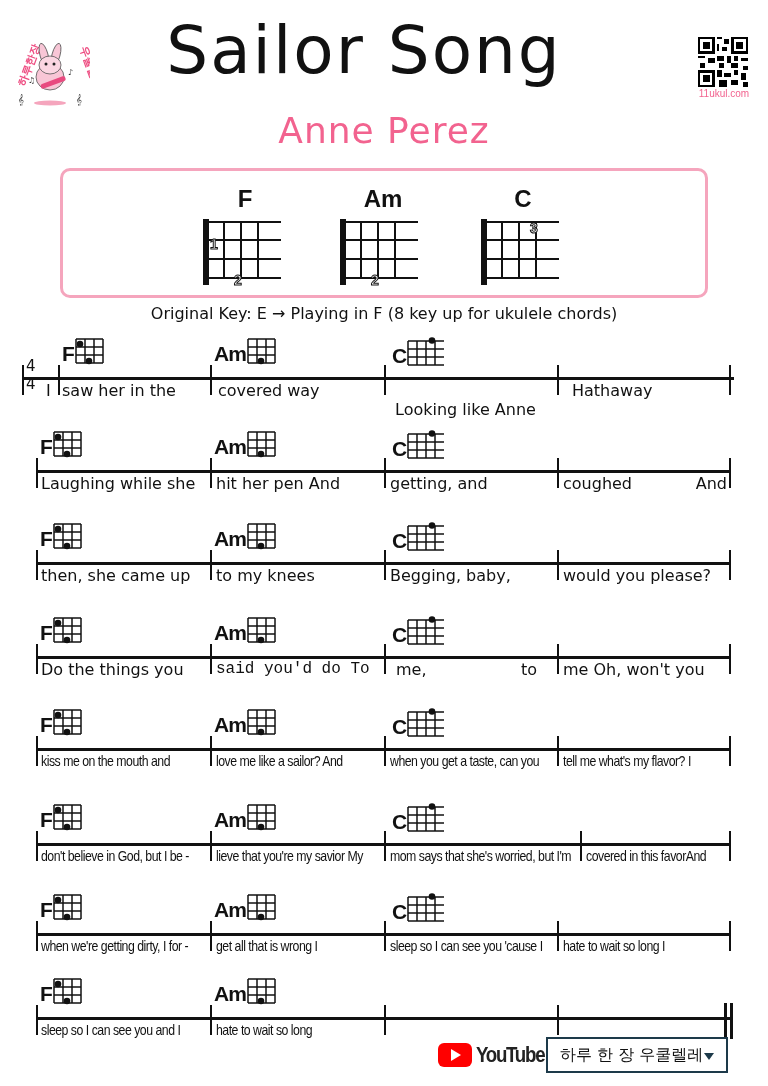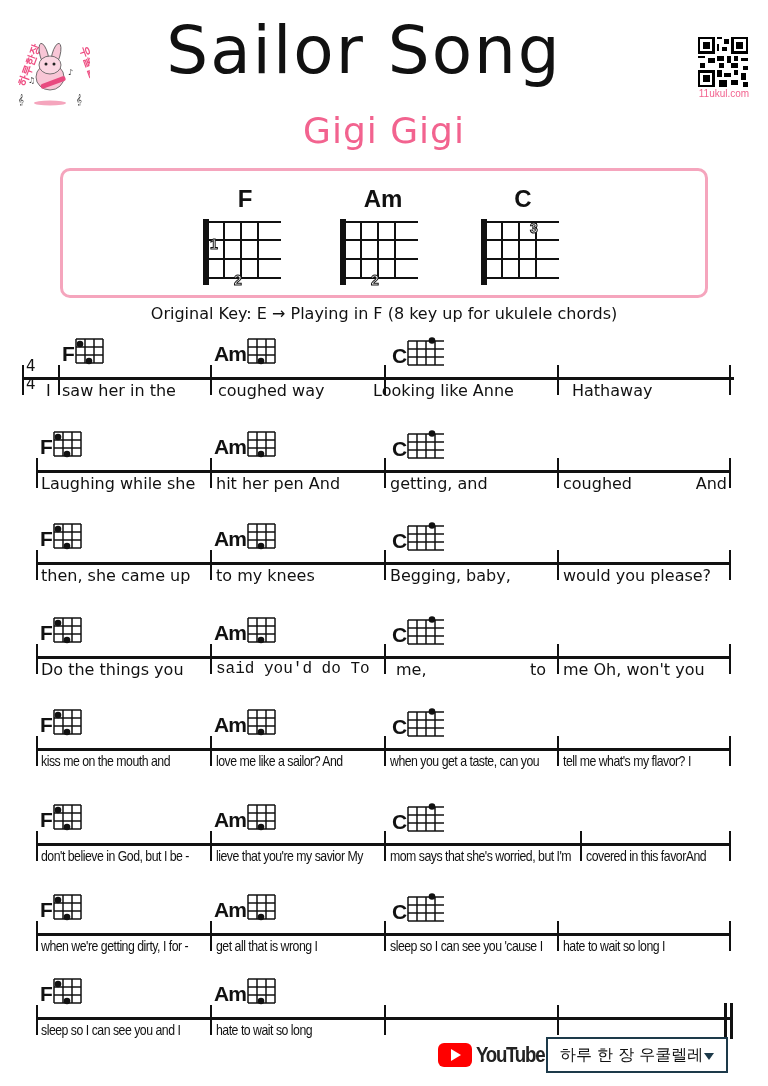--- a/index.html
+++ b/index.html
@@ -63,21 +63,21 @@
       <circle cx="44" cy="39" r="1.5" fill="#222"></circle>
     <rect x="30" y="55" width="26" height="5" rx="2" fill="#e84a7f" transform="rotate(-20 43 57)"></rect>
     <ellipse cx="40" cy="78" rx="16" ry="2.5" fill="#f5a5bd"></ellipse>
     <text x="8" y="78" font-size="10" fill="#333">𝄞</text>
     <text x="66" y="78" font-size="10" fill="#333">𝄞</text>
     <text x="18" y="58" font-size="8" fill="#333">♫</text>
     <text x="58" y="50" font-size="8" fill="#333">♪</text>
   </svg>
 </div>
 <div class="title">Sailor Song</div>
-<div class="artist">Gigi Gigi</div>
+<div class="artist">Anne Perez</div>
 <div class="qr">
   <svg width="52" height="50" viewBox="0 0 21 21" shape-rendering="crispEdges">
     <rect width="21" height="21" fill="#fff"></rect>
     <g fill="#000">
       <rect x="0" y="0" width="7" height="7"></rect>
         <rect x="1" y="1" width="5" height="5" fill="#fff"></rect>
         <rect x="2" y="2" width="3" height="3"></rect>
       <rect x="14" y="0" width="7" height="7"></rect>
         <rect x="15" y="1" width="5" height="5" fill="#fff"></rect>
         <rect x="16" y="2" width="3" height="3"></rect>
@@ -203,39 +203,39 @@
           <line x1="1" y1="10" x2="28" y2="10"></line>
           <line x1="1" y1="18" x2="28" y2="18"></line>
           <line x1="1" y1="26" x2="28" y2="26"></line>
           <line x1="10" y1="2" x2="10" y2="26"></line>
           <line x1="19" y1="2" x2="19" y2="26"></line>
           <line x1="28" y1="2" x2="28" y2="26"></line>
         </g>
         <circle cx="14" cy="24" r="3.3" fill="#111"></circle>
       </svg>
     </div>
-  <div class="lyric" style="left:218px;">coughed way</div>
+  <div class="lyric" style="left:218px;">covered way</div>
   <div class="bar" style="left:384px;"></div>
   <div class="chord-mark" style="left:392px;">
       <span class="cn">C</span>
     <svg width="40" height="30" viewBox="0 0 40 30">
         <g stroke="#111" stroke-width="1.5" fill="none">
           <line x1="1" y1="4" x2="1" y2="28"></line>
           <line x1="1" y1="4" x2="37" y2="4"></line>
           <line x1="1" y1="12" x2="37" y2="12"></line>
           <line x1="1" y1="20" x2="37" y2="20"></line>
           <line x1="1" y1="28" x2="37" y2="28"></line>
           <line x1="10" y1="4" x2="10" y2="28"></line>
           <line x1="19" y1="4" x2="19" y2="28"></line>
           <line x1="28" y1="4" x2="28" y2="28"></line>
         </g>
         <circle cx="25" cy="3.5" r="3.3" fill="#111"></circle>
       </svg>
     </div>
-  <div class="lyric" style="left:373px;">Looking like Anne</div>
+  <div class="lyric" style="left:395px;margin-top:19px;">Looking like Anne</div>
   <div class="bar" style="left:557px;"></div>
   <div class="lyric" style="left:572px;text-align:right;">Hathaway</div>
   <div class="bar" style="left:729px;"></div>
 </div>
 
 <div id="rows-container">
     <div class="row" style="top:438px;">
       <div class="staff-line" style="left:36px; width:694px;"></div>
       <div class="bar" style="left:36px;"></div>
       <div class="chord-mark" style="left:40px;">
@@ -408,21 +408,21 @@
             <line x1="1" y1="20" x2="37" y2="20"></line>
             <line x1="1" y1="28" x2="37" y2="28"></line>
             <line x1="10" y1="4" x2="10" y2="28"></line>
             <line x1="19" y1="4" x2="19" y2="28"></line>
             <line x1="28" y1="4" x2="28" y2="28"></line>
           </g>
           <circle cx="25" cy="3.5" r="3.3" fill="#111"></circle>
         </svg>
       </div>
       <div class="lyric" style="left:396px;">me,</div>
-      <div class="lyric" style="left:521px; text-align:center; width:34px;">to</div>
+      <div class="lyric" style="left:521px; text-align:left; width:34px;">to</div>
       <div class="bar" style="left:557px;"></div>
       <div class="lyric" style="left:563px;">me    Oh, won't you</div>
       <div class="bar" style="left:729px;"></div>
     </div>
     <div class="row" style="top:716px;">
       <div class="staff-line" style="left:36px; width:694px;"></div>
       <div class="bar" style="left:36px;"></div>
       <div class="chord-mark" style="left:40px;">
         <span class="cn">F</span>
         <svg width="30" height="28" viewBox="0 0 30 28">

